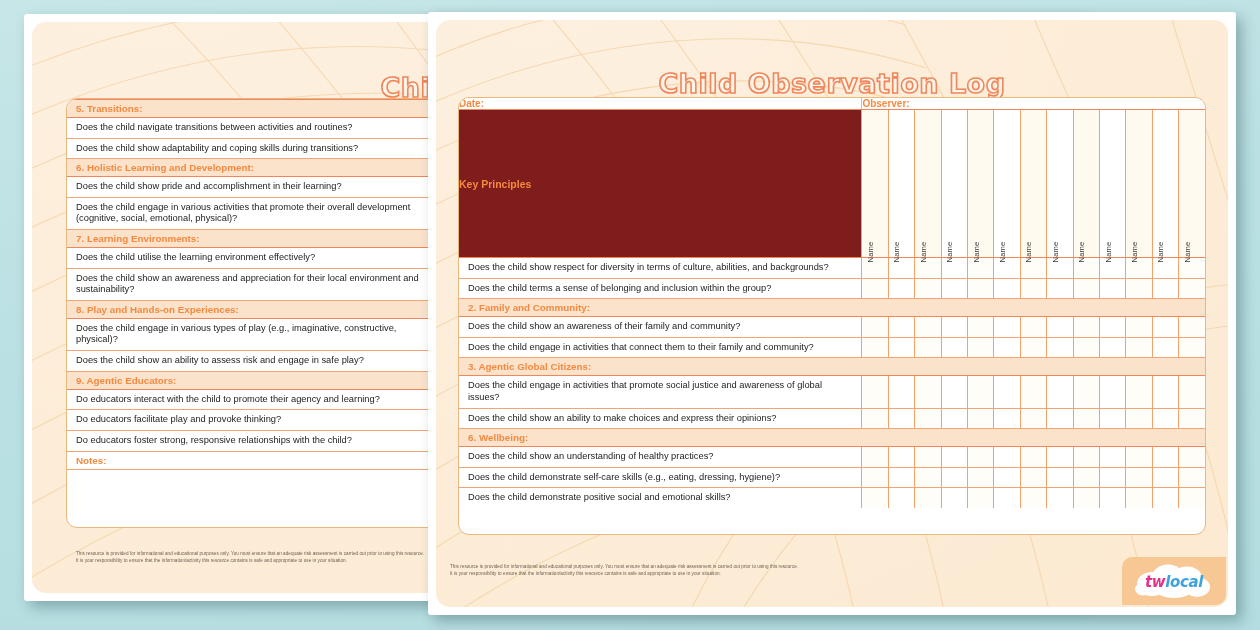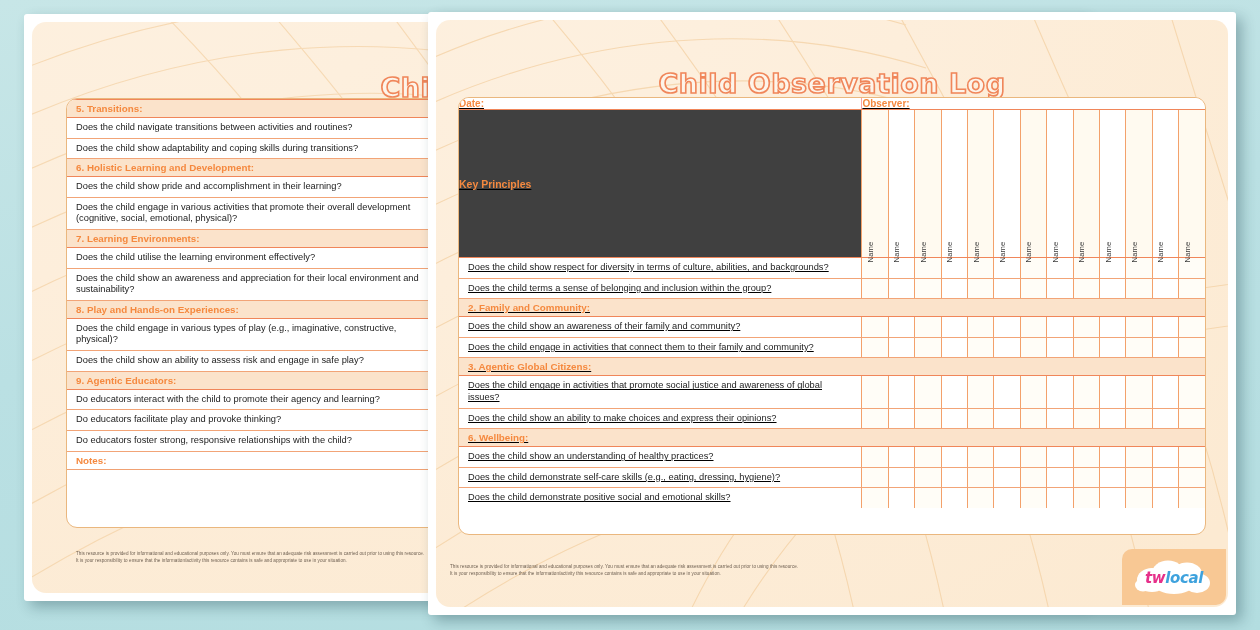--- a/index.html
+++ b/index.html
@@ -94,21 +94,21 @@
     border-bottom: 1.4px solid #f0865a;
     background: #fff;
   }
   .meta-cell.observer { border-left: 1px solid #fca5a5; }
 
   .keyprin-cell {
     font-size: 10.5px;
     font-weight: bold;
     color: #f5893f;
     padding-left: 10px;
-    background: #404040;
+    background: #7f1d1d;
     border-bottom: 1.2px solid #f0865a;
   }
 
   .namehead {
     background: #fffaf0;
     border-left: 1px solid #f3a16b;
     border-bottom: 1.2px solid #f0865a;
     position: relative;
   }
   .namehead.alt { background: #ffffff; }
@@ -165,21 +165,21 @@
     color: #6f6052;
     letter-spacing: .05px;
   }
 
   
   .twinkl {
     position: absolute;
     right: 10px;
     bottom: 10px;
     width: 104px;
-    height: 56px;
+    height: 48px;
     background: #f8c894;
     border-radius: 10px 0 10px 0;
     display: flex;
     align-items: center;
     justify-content: center;
   }
   .twinkl .cloud { position: relative; width: 78px; height: 34px; }
   .twinkl .cloud svg { position: absolute; inset: 0; }
   .twinkl .word {
     position: absolute;
@@ -331,21 +331,21 @@
           <path d="M590 -20 C 675 180 770 360 810 600"></path>
           <path d="M730 -20 C 795 195 860 370 890 600"></path>
           <path d="M250 600 C 330 430 460 300 830 260"></path>
           <path d="M300 600 C 390 450 520 330 845 300"></path>
         </g>
       </svg>
     </div>
 
     <div class="doc-title" style="left:0; top:56px; width:808px;">Child Observation Log</div>
 
-    <div class="card" id="front-card" style="left:30px; top:85px; right:30px; height:438px;text-decoration:underline;">
+    <div class="card" id="front-card" style="left:30px; top:85px; right:30px; height:438px;">
       <table class="log" id="front-table">
         <colgroup id="front-colgroup">
             <col style="width: 54%;">
             <col style="width: 3.53846%;">
             <col style="width: 3.53846%;">
             <col style="width: 3.53846%;">
             <col style="width: 3.53846%;">
             <col style="width: 3.53846%;">
             <col style="width: 3.53846%;">
             <col style="width: 3.53846%;">

